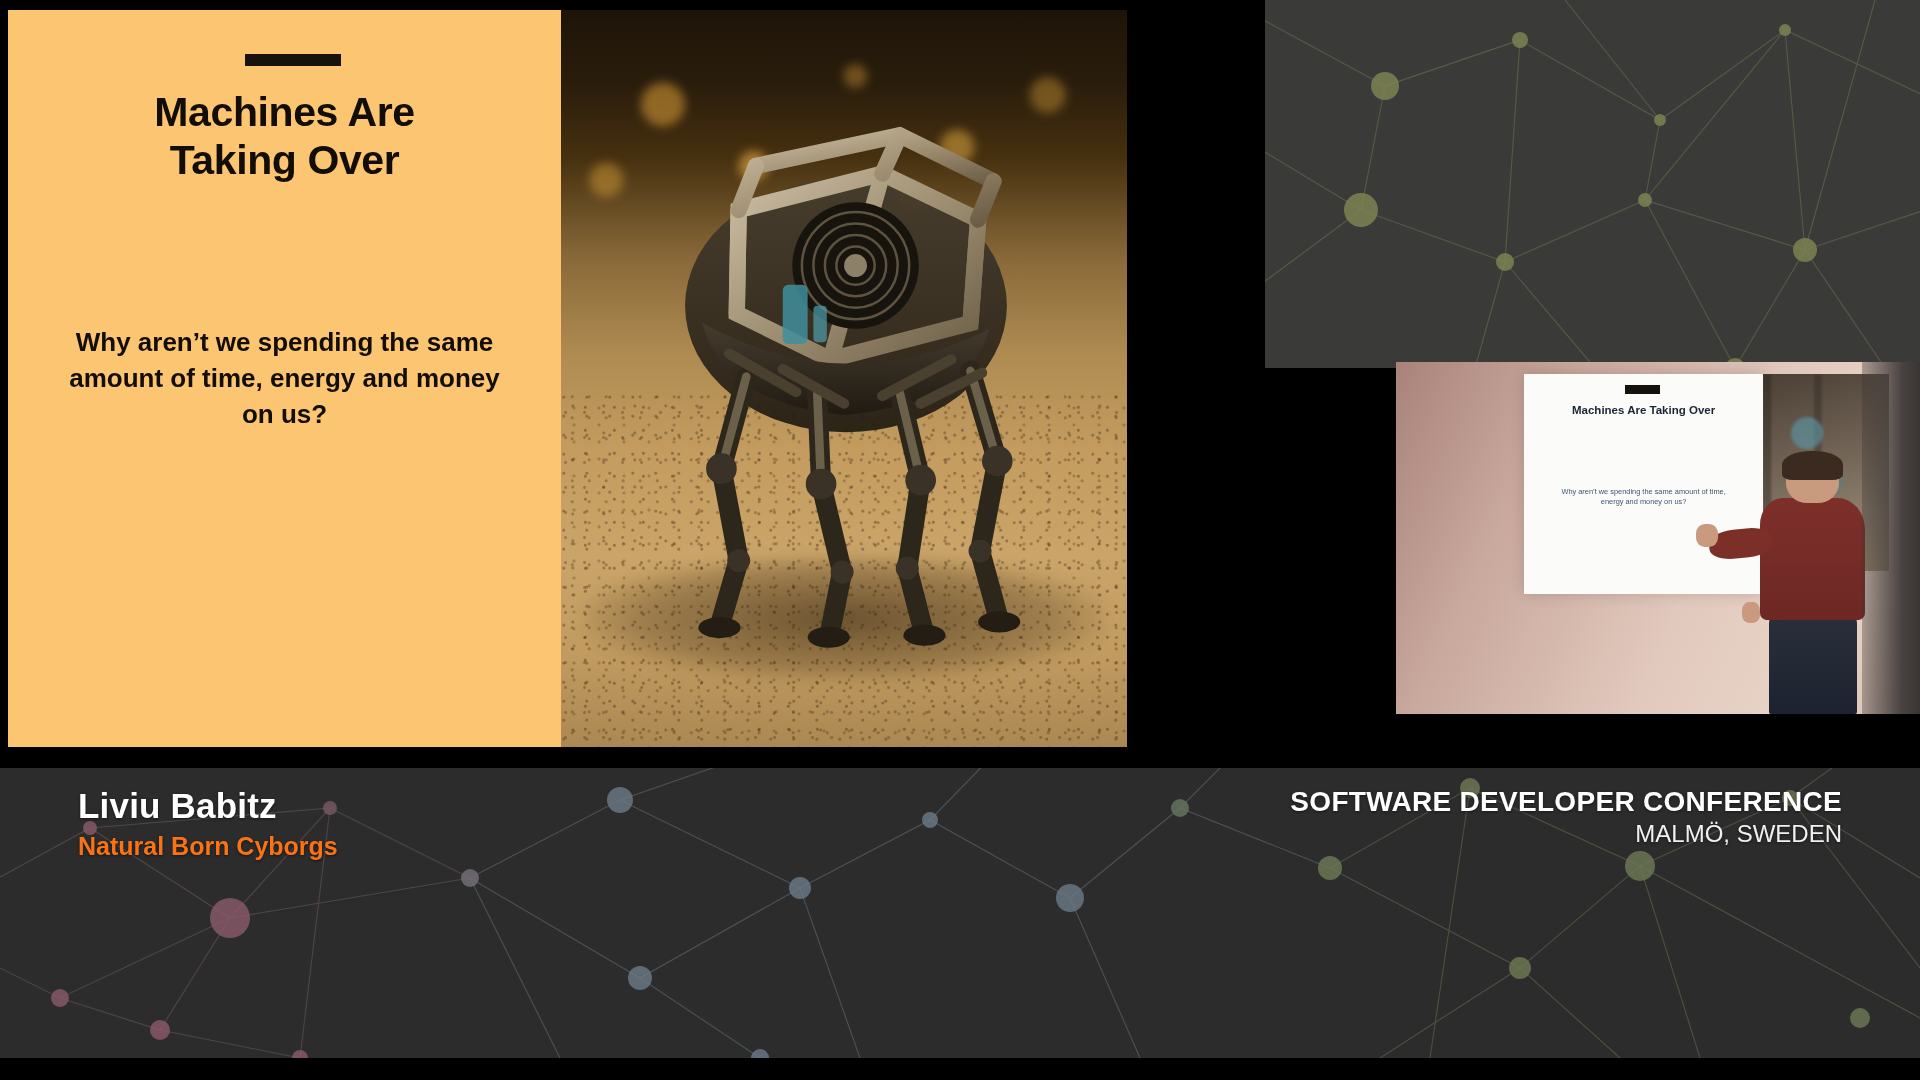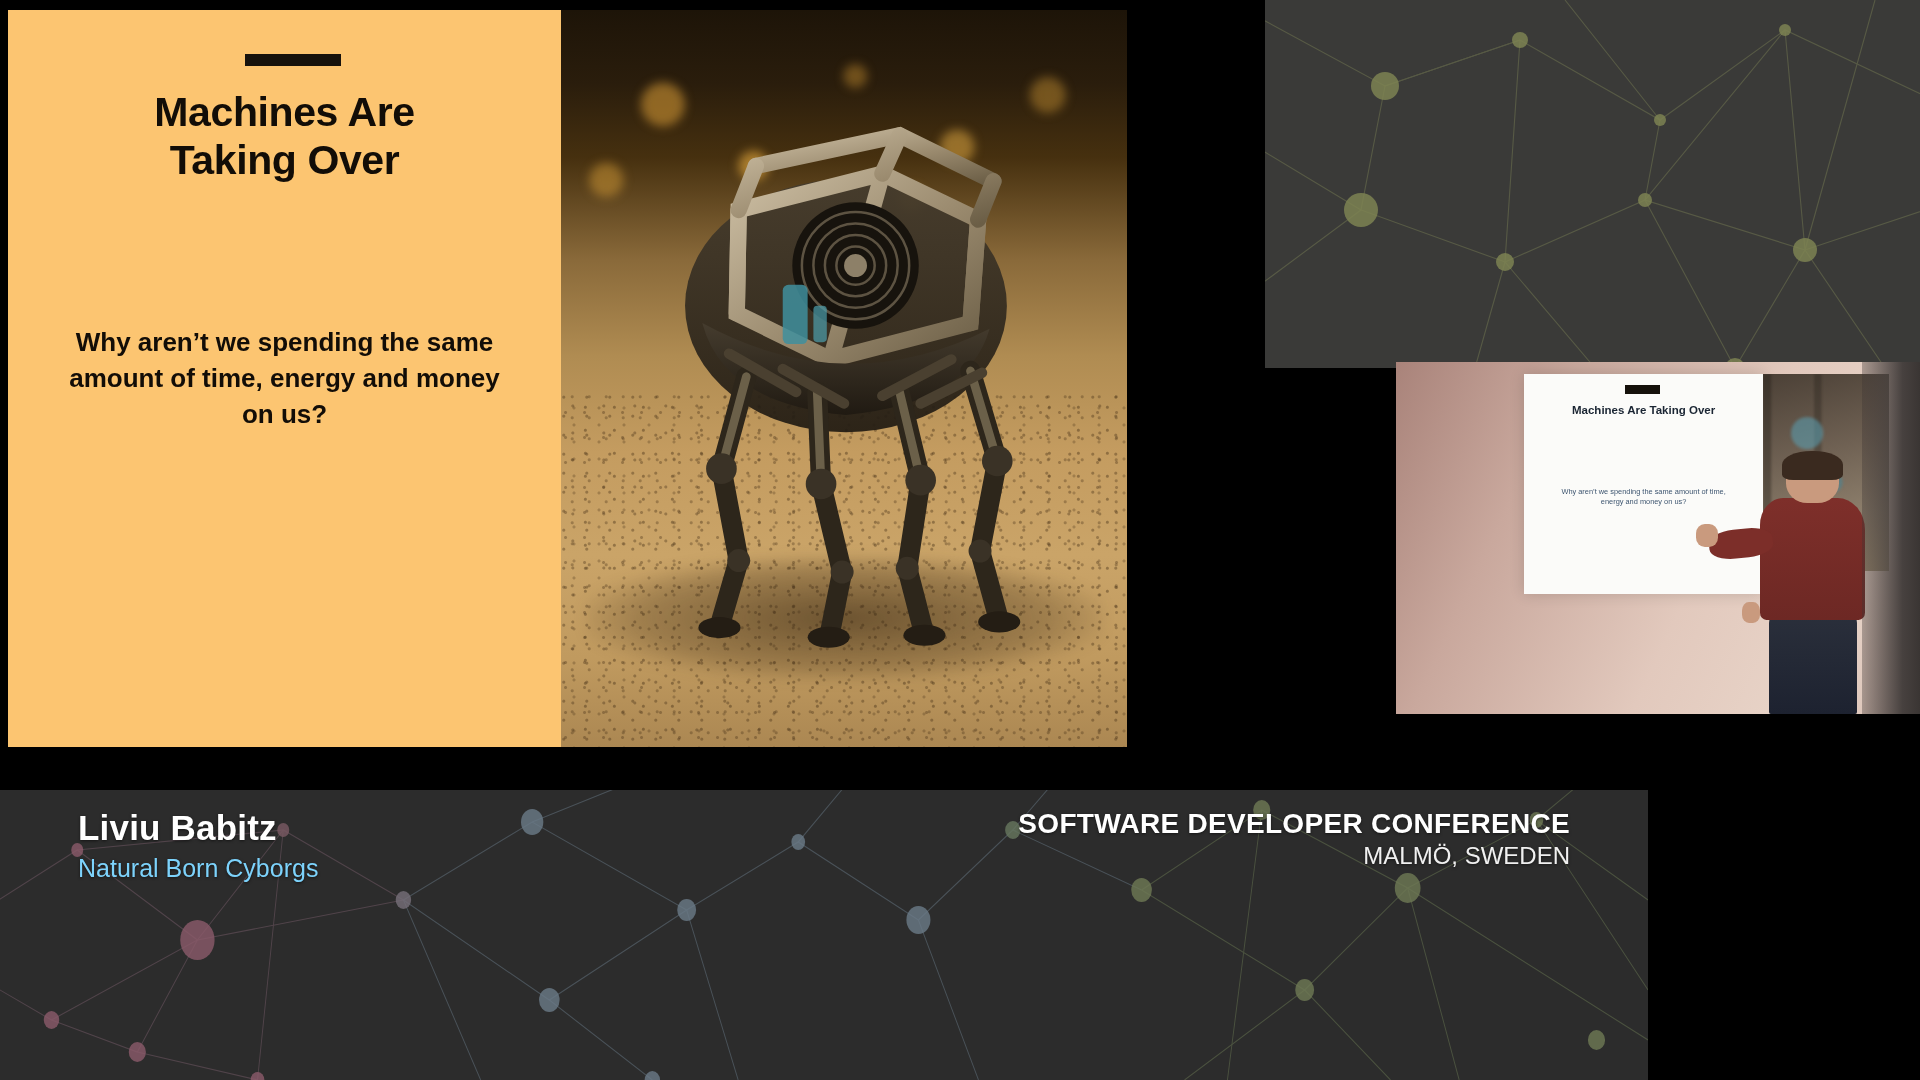--- a/index.html
+++ b/index.html
@@ -103,27 +103,27 @@
   .pip-hand2 { position:absolute; left:-14%; top:57%; width:16%; height:8%;
       background:#c99a7e; border-radius:40%; }
   .pip-legs { position:absolute; left:10%; top:62%; width:80%; height:38%;
       background:linear-gradient(to bottom,#2a2f3b,#1d2230); border-radius:8% 8% 2% 2%; }
 
   
   .divider { position:absolute; left:0; top:757px; width:1920px; height:33px;
              background:#000; }
 
   
-  .footer { position:absolute; left:0; top:790px; width:1648px; height:290px;
+  .footer { position:absolute; left:0; top:768px; width:1920px; height:290px;
             background:#2c2c2c; overflow:hidden; }
   .footer .netsvg { position:absolute; inset:0; width:100%; height:100%; }
   .speaker-block { position:absolute; left:78px; top:18px; z-index:3; }
   .speaker-name { color:#fff; font-size:35px; font-weight:bold; letter-spacing:.2px;
                   text-shadow:0 1px 3px rgba(0,0,0,.55); }
-  .speaker-talk { color:#7dd3fc; font-size:25px; font-weight:400; margin-top:6px;
+  .speaker-talk { color:#f97316; font-size:25px; font-weight:700; margin-top:6px;
                   text-shadow:0 1px 3px rgba(0,0,0,.55); }
   .conf-block { position:absolute; right:78px; top:18px; text-align:right; z-index:3; }
   .conf-line1 { color:#fff; font-size:28px; font-weight:bold; letter-spacing:.3px;
                 text-shadow:0 1px 3px rgba(0,0,0,.5); }
   .conf-line2 { color:#f0f0f0; font-size:24px; font-weight:400; margin-top:2px;
                 text-shadow:0 1px 3px rgba(0,0,0,.5); }
   .conf-url { position:absolute; right:78px; top:126px; color:#fff; font-size:42px;
               font-weight:400; letter-spacing:.3px; z-index:3;
               text-shadow:0 1px 4px rgba(0,0,0,.5); }
 </style>

